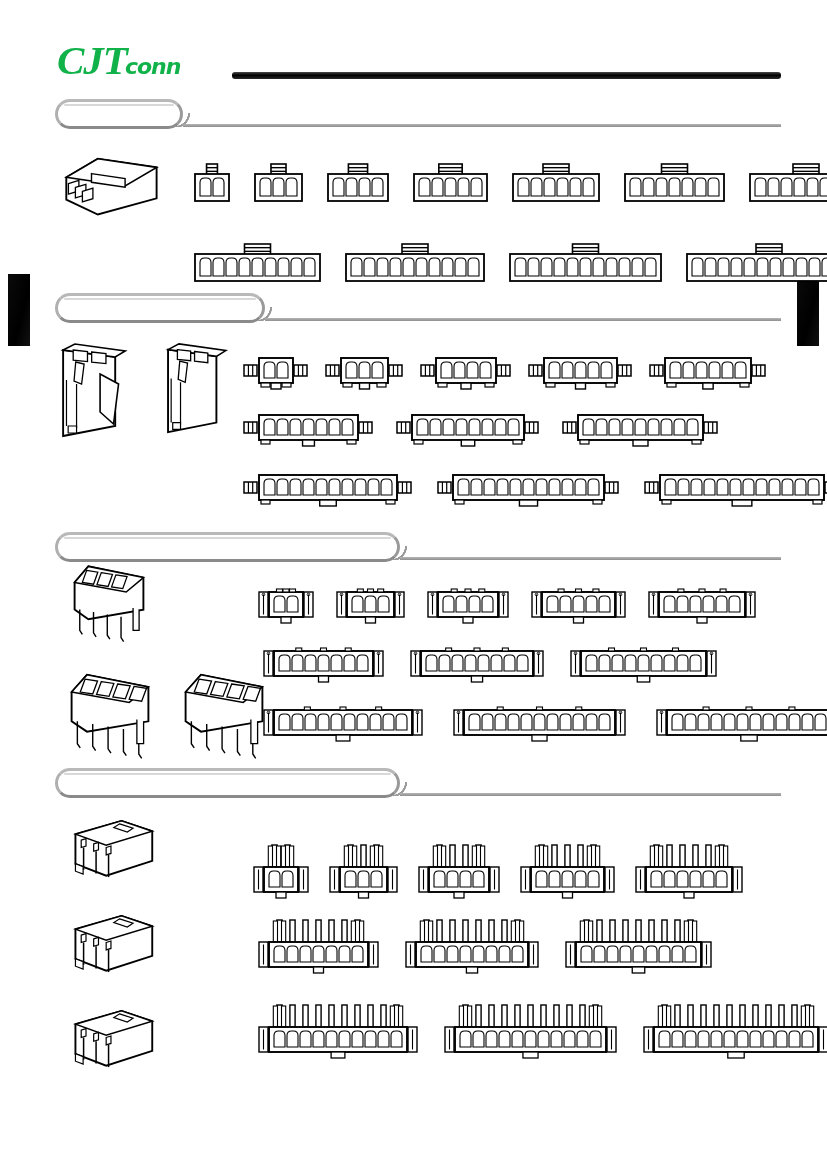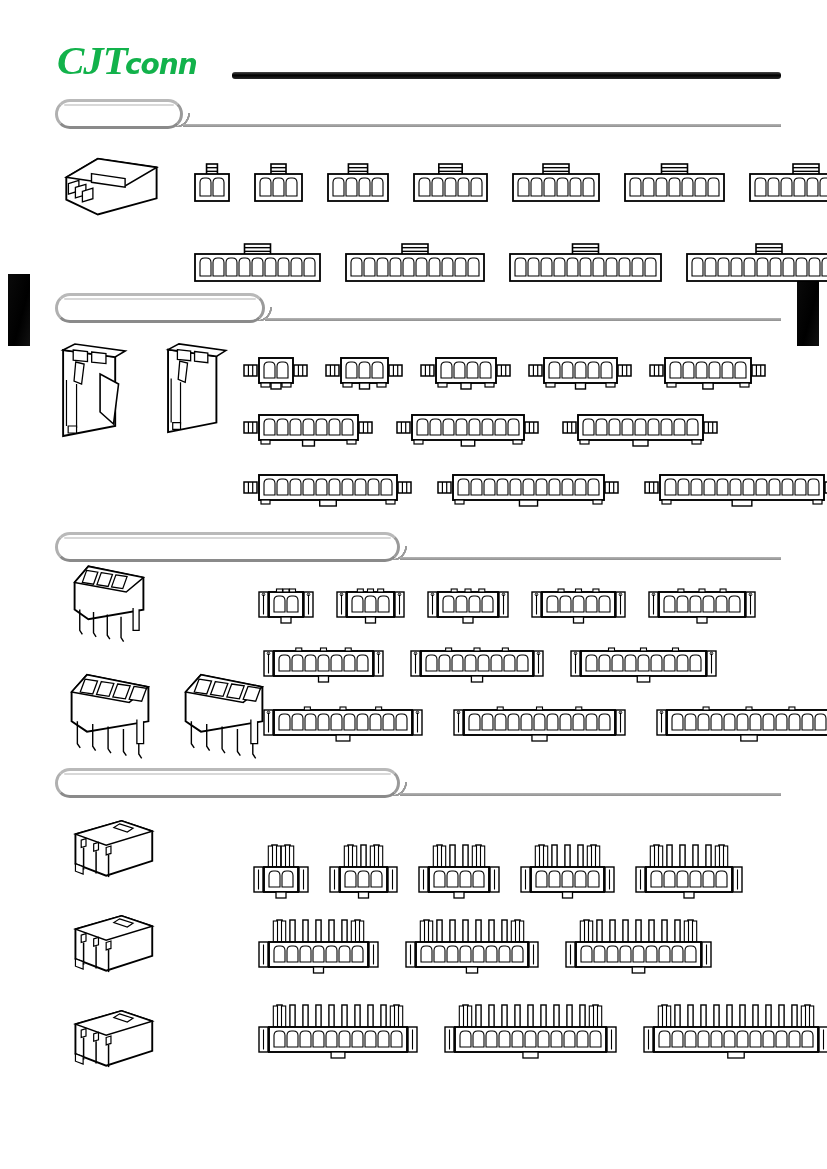--- a/index.html
+++ b/index.html
@@ -9,21 +9,21 @@
   
   .bleed{position:absolute;width:22px;height:72px;
          background:linear-gradient(105deg,#0a0a0a 0%,#000 60%,#111 100%);}
   .bleed.left{left:8px;top:274px;}
   .bleed.right{right:8px;top:274px;}
 
   
   .logo{position:absolute;left:57px;top:40px;font-weight:bold;font-style:italic;
         color:#12B24B;letter-spacing:-1px;line-height:1;white-space:nowrap;}
   .logo .big{font-size:41px;font-family:Liberation Serif, serif;}
-  .logo .small{font-size:28px;font-family:"DejaVu Sans",sans-serif;margin-left:-2px;}
+  .logo .small{font-size:22px;font-family:"DejaVu Sans",sans-serif;margin-left:-2px;}
   .logo-rule{position:absolute;left:232px;top:72px;width:549px;height:7px;
              background:linear-gradient(180deg,#4a4a4a 0%,#000 45%,#2a2a2a 100%);
              border-radius:3px;}
 
   
   .sec{position:absolute;left:55px;height:30px;}
   .sec .pill{position:absolute;left:0;top:0;height:30px;
              border:3px solid;border-color:#b9b9b9 #9a9a9a #8a8a8a #b0b0b0;
              border-radius:16px;background:#fff;box-sizing:border-box;}
   .sec .pill:after{content:"";position:absolute;left:6px;right:6px;top:2px;height:2px;

